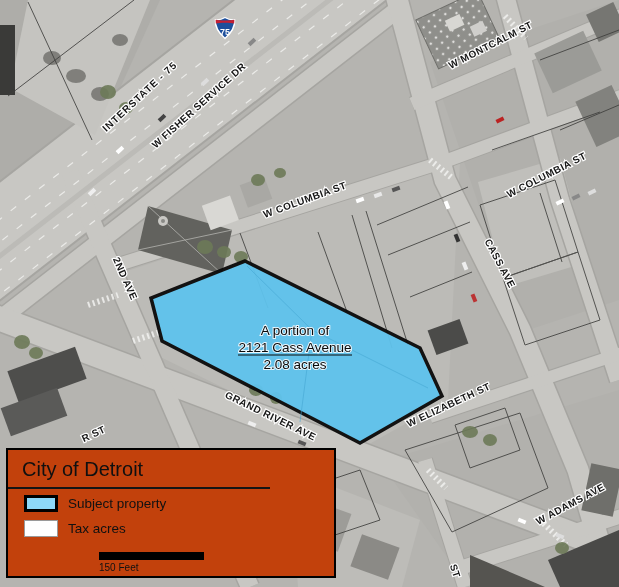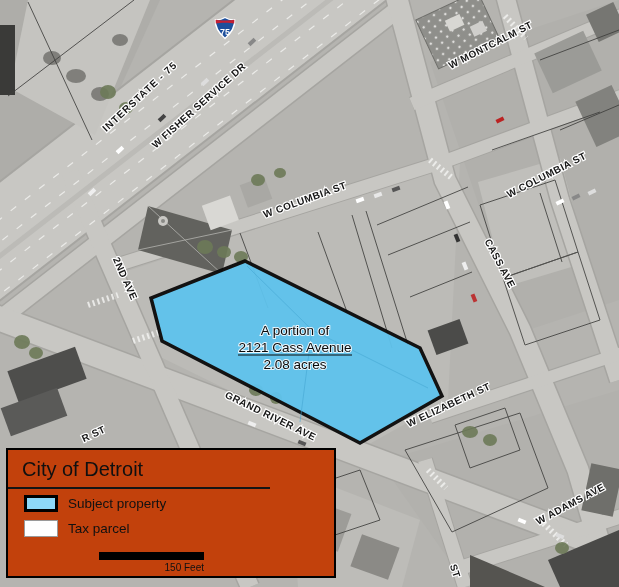--- a/index.html
+++ b/index.html
@@ -22,21 +22,21 @@
   .legend-title{position:absolute;left:14px;top:8px;font-size:20px;color:#101010;}
   .legend-rule{position:absolute;left:0px;top:37px;width:262px;border-top:2px solid #151515;}
   .legend-row{position:absolute;left:16px;display:flex;align-items:center;gap:10px;}
   .legend-row.r1{top:45px;}
   .legend-row.r2{top:70px;}
   .swatch{width:34px;height:17px;box-sizing:border-box;background:#fff;}
   .swatch-subject{border:3px solid #000;}
   .swatch-parcel{border:1px solid #9a9a9a;}
   .legend-label{font-size:13.5px;color:#111;}
   .scalebar{position:absolute;left:91px;top:102px;width:105px;height:8px;background:#000;}
-  .scalebar-text{position:absolute;left:91px;top:112px;width:105px;text-align:right;
+  .scalebar-text{position:absolute;left:91px;top:112px;width:105px;text-align:left;
     font-size:10px;color:#111;}
 </style>
 </head>
 <body>
 
 <div id="stage">
 <svg id="map-svg" width="619" height="587" viewBox="0 0 619 587">
 
   <defs>
     <pattern id="roofdots" width="8" height="8" patternUnits="userSpaceOnUse" patternTransform="rotate(-25)">
@@ -305,18 +305,18 @@
 
   <div class="legend">
     <div class="legend-title">City of Detroit</div>
     <div class="legend-rule"></div>
     <div class="legend-row r1">
       <span class="swatch swatch-subject" style="background: rgb(142, 216, 248);"></span>
       <span class="legend-label">Subject property</span>
     </div>
     <div class="legend-row r2">
       <span class="swatch swatch-parcel"></span>
-      <span class="legend-label">Tax parcel</span>
+      <span class="legend-label">Tax acres</span>
     </div>
     <div class="scalebar"></div>
     <div class="scalebar-text">150 Feet</div>
   </div>
 </div>
 
 </body></html>

